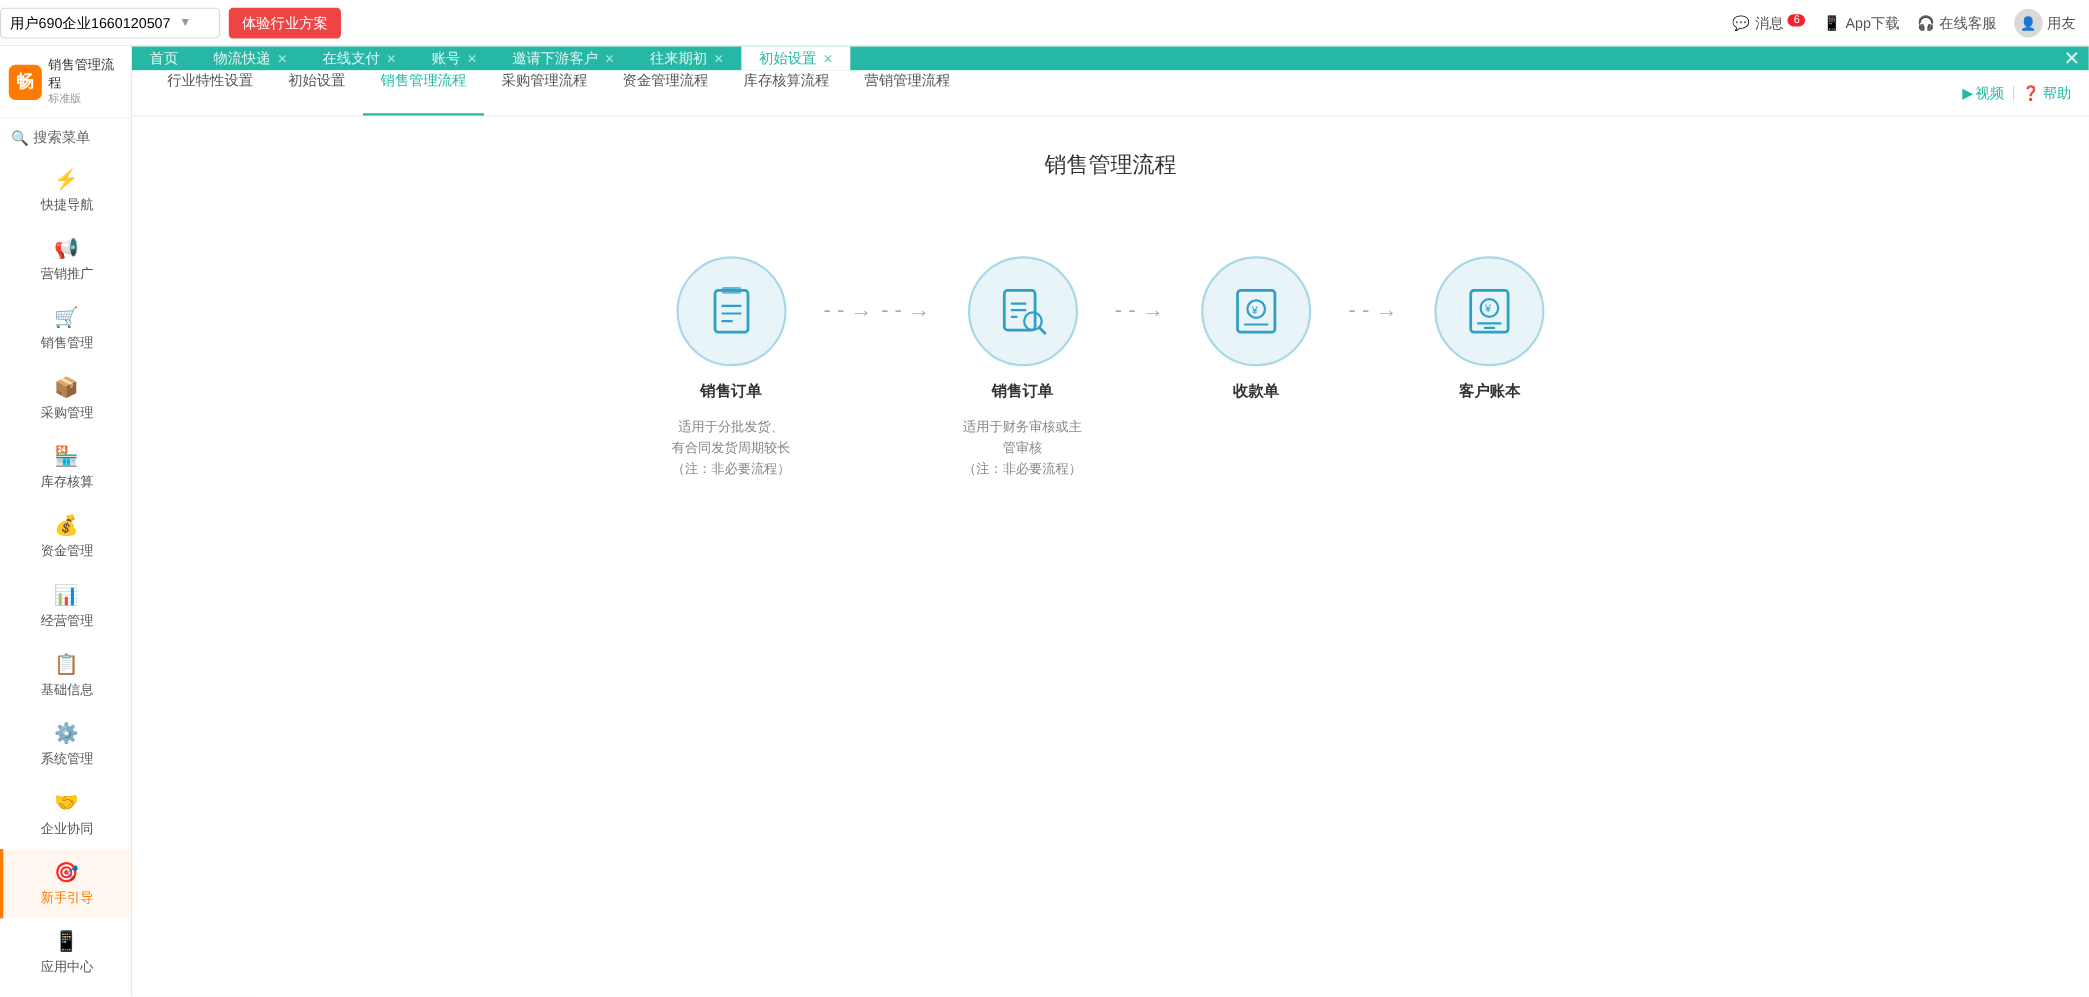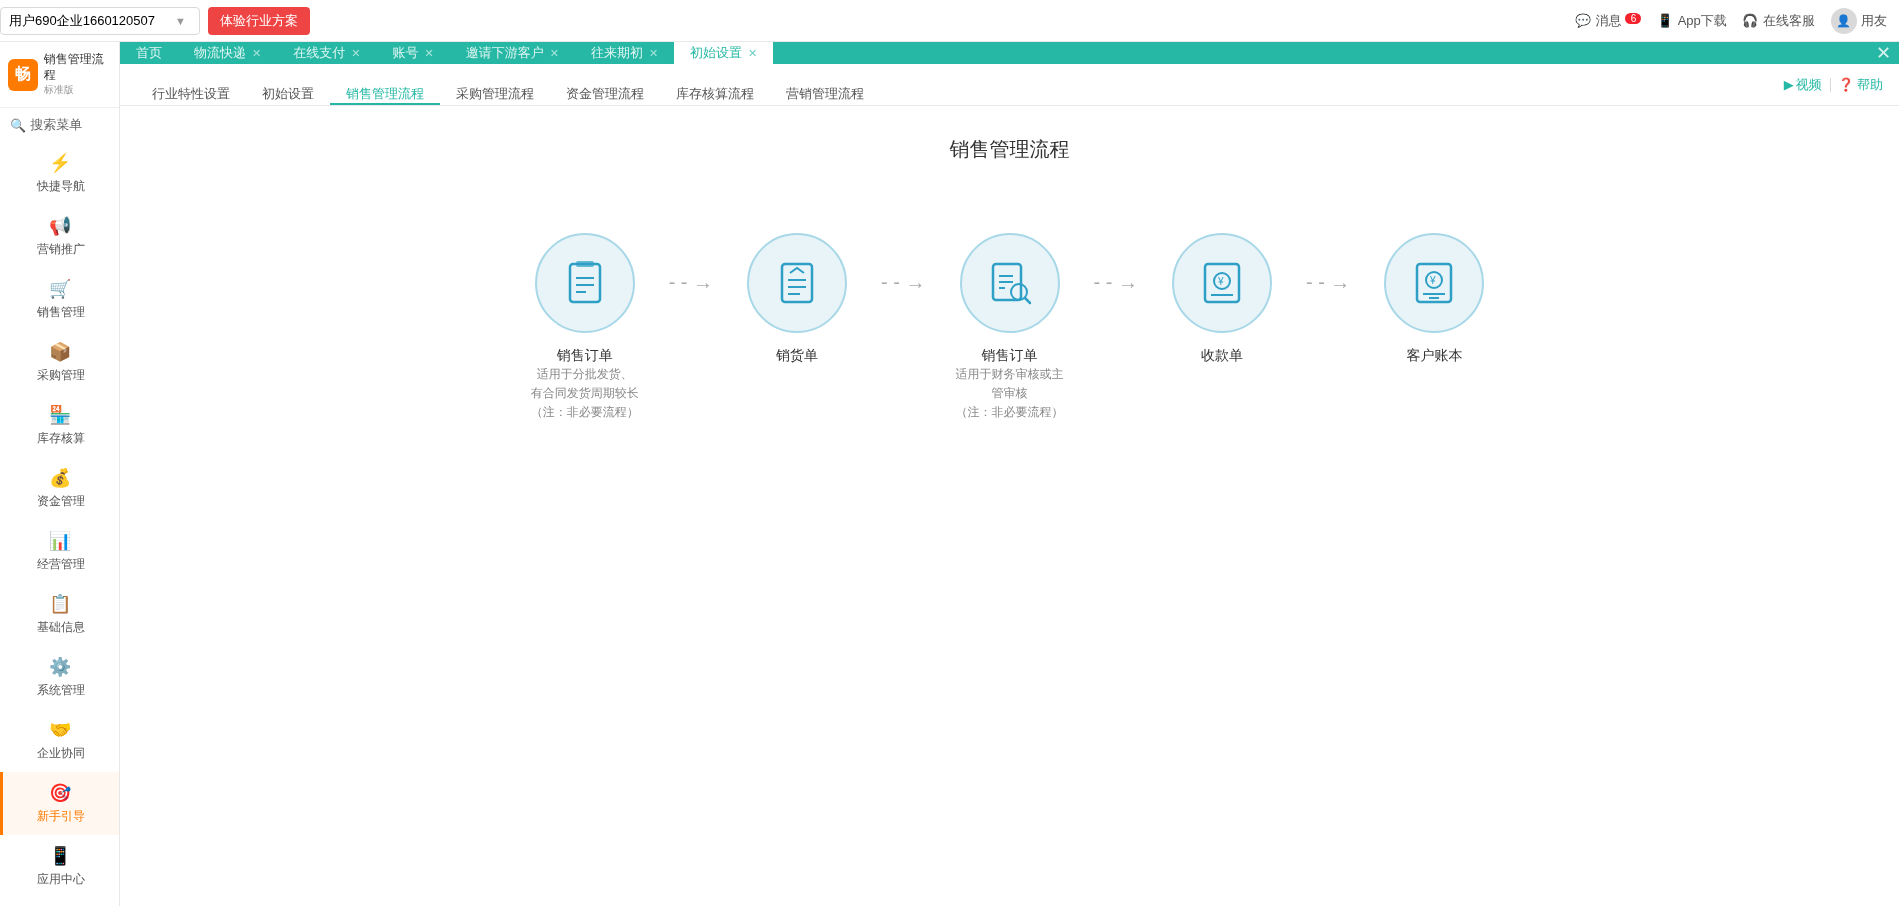--- a/index.html
+++ b/index.html
@@ -20,21 +20,21 @@
       display: flex;
       align-items: center;
       gap: 8px;
     }
     .user-selector {
       display: flex;
       align-items: center;
       border: 1px solid #d9d9d9;
       border-radius: 4px;
       padding: 4px 8px;
-      gap: 20px;
+      gap: 8px;
       cursor: pointer;
       background: #fff;
       min-width: 200px;
     }
     .trial-btn {
       background: #ef4444;
       color: #fff;
       border: none;
       border-radius: 4px;
       padding: 5px 12px;
@@ -205,21 +205,21 @@
       padding: 0 16px;
       border-bottom: 1px solid #e8e8e8;
       background: #fff;
       flex-shrink: 0;
       height: 42px;
     }
     .sub-tab {
       padding: 0 16px;
       height: 100%;
       display: flex;
-      align-items: flex-end;
+      align-items: flex-start;
       cursor: pointer;
       color: #555;
       font-size: 13px;
       border-bottom: 2px solid transparent;
       white-space: nowrap;
       font-family: Liberation Mono, monospace;
     }
     .sub-tab.active {
       color: #26b8a5;
       border-bottom-color: #26b8a5;
@@ -285,22 +285,22 @@
       justify-content: center;
       margin-bottom: 14px;
     }
     .flow-circle svg {
       width: 50px;
       height: 50px;
     }
     .flow-label {
       font-size: 14px;
       color: #333;
-      font-weight: 400;
-      margin-bottom: 0;
+      font-weight: 700;
+      margin-bottom: 14px;
       text-align: center;
     }
     .flow-desc {
       font-size: 12px;
       color: #888;
       text-align: center;
       line-height: 1.6;
     }
     .flow-arrow {
       display: flex;
@@ -500,33 +500,20 @@
     <line x1="16" y1="27" x2="34" y2="27" stroke="#2e9fc5" stroke-width="2"></line>
     <line x1="16" y1="34" x2="26" y2="34" stroke="#2e9fc5" stroke-width="2"></line>
   </svg>
     </div>
     <div class="flow-label">销售订单</div>
     <div class="flow-desc"><span>适用于分批发货、</span><br><span>有合同发货周期较长</span><br><span>（注：非必要流程）</span></div>
   </div>
           <div class="flow-arrow">
             <span>- - →</span>
           </div>
-          <div class="flow-step">
-    <div class="flow-circle">
-      <svg viewBox="0 0 50 50" fill="none" xmlns="http://www.w3.org/2000/svg">
-    <rect x="10" y="6" width="30" height="38" rx="3" stroke="#2e9fc5" stroke-width="2.5" fill="none"></rect>
-    <path d="M18 15 L25 10 L32 15" stroke="#2e9fc5" stroke-width="2" fill="none"></path>
-    <line x1="16" y1="22" x2="34" y2="22" stroke="#2e9fc5" stroke-width="2"></line>
-    <line x1="16" y1="29" x2="34" y2="29" stroke="#2e9fc5" stroke-width="2"></line>
-    <line x1="16" y1="36" x2="28" y2="36" stroke="#2e9fc5" stroke-width="2"></line>
-  </svg>
-    </div>
-    <div class="flow-label">销货单</div>
-    <div class="flow-desc"></div>
-  </div>
           <div class="flow-arrow">
             <span>- - →</span>
           </div>
           <div class="flow-step">
     <div class="flow-circle">
       <svg viewBox="0 0 50 50" fill="none" xmlns="http://www.w3.org/2000/svg">
     <rect x="8" y="6" width="28" height="36" rx="3" stroke="#2e9fc5" stroke-width="2.5" fill="none"></rect>
     <circle cx="34" cy="34" r="8" stroke="#2e9fc5" stroke-width="2" fill="none"></circle>
     <line x1="40" y1="40" x2="45" y2="45" stroke="#2e9fc5" stroke-width="2.5" stroke-linecap="round"></line>
     <line x1="14" y1="18" x2="28" y2="18" stroke="#2e9fc5" stroke-width="2"></line>

